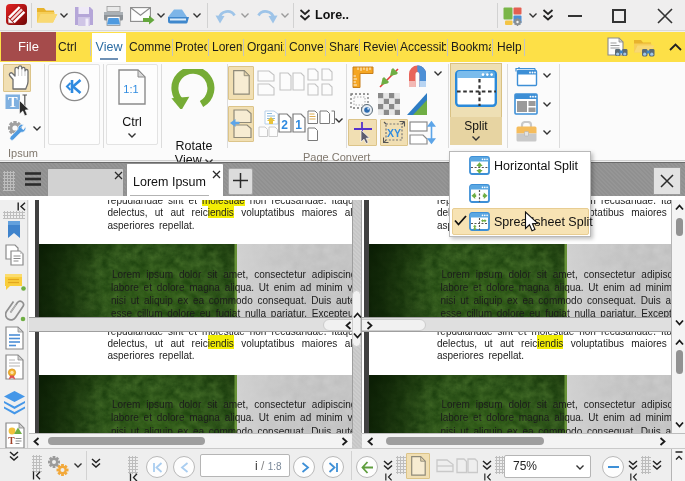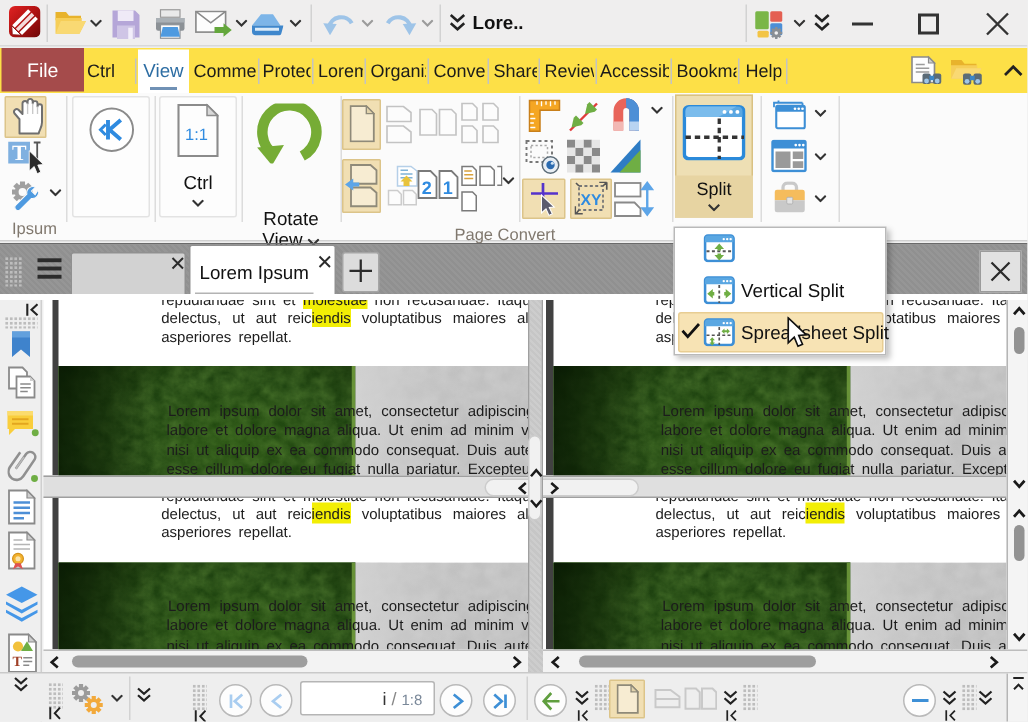--- a/index.html
+++ b/index.html
@@ -888,20 +888,26 @@
     <path d="M12 2 h7 l2.5 2.5 v11 H12 Z" fill="none" stroke="#c9c9c9" stroke-width="1.3"></path>
   </svg>
   <svg class="abs" style="left:482px; top:11px;" width="10" height="11" viewBox="0 0 10 11">
     <path d="M1 1 L5 4.5 L9 1" fill="none" stroke="#222" stroke-width="1.5"></path>
     <path d="M1 5.5 L5 9 L9 5.5" fill="none" stroke="#222" stroke-width="1.5"></path>
   </svg>
   <svg class="abs" style="left:483px; top:24px;" width="9" height="8" viewBox="0 0 9 9">
       <path d="M1.5 0.5 v8 M8 0.8 L4.5 4.5 L8 8.2" stroke="#222" stroke-width="1.3" fill="none"></path>
     </svg>
   <div class="abs grip" style="left:495px; top:7px;"></div>
+  <div class="abs" style="left:504px; top:6px; width:87px; height:23px; background:#fff; border:1px solid #b5b5b5; border-radius:2px;">
+    <div class="abs" style="left:8px; top:3px; font-size:12px; color:#222;">75%</div>
+    <svg class="abs caret" style="left:71px; top:9px;" viewBox="0 0 8 5">
+        <path d="M0.5 0.5 L4 4 L7.5 0.5" fill="none" stroke="#333" stroke-width="1.4"></path>
+      </svg>
+  </div>
   <div class="circbtn" style="left:602px; top:7px;"></div>
   <div class="abs" style="left:608px; top:16.5px; width:11px; height:2px; background:#3d8fd6;"></div>
   <svg class="abs" style="left:628px; top:11px;" width="10" height="11" viewBox="0 0 10 11">
     <path d="M1 1 L5 4.5 L9 1" fill="none" stroke="#222" stroke-width="1.5"></path>
     <path d="M1 5.5 L5 9 L9 5.5" fill="none" stroke="#222" stroke-width="1.5"></path>
   </svg>
   <svg class="abs" style="left:629px; top:24px;" width="9" height="8" viewBox="0 0 9 9">
       <path d="M1.5 0.5 v8 M8 0.8 L4.5 4.5 L8 8.2" stroke="#222" stroke-width="1.3" fill="none"></path>
     </svg>
   <div class="abs grip" style="left:641px; top:7px;"></div>
@@ -925,33 +931,33 @@
     <path d="M1 5.5 h19 V3 a2 2 0 0 0 -2 -2 H3 a2 2 0 0 0 -2 2 Z" fill="#5aa7e2"></path>
     <g fill="#fff">
         <circle cx="13.5" cy="3.4" r="0.8"></circle>
         <circle cx="15.8" cy="3.4" r="0.8"></circle>
         <circle cx="18.1" cy="3.4" r="0.8"></circle>
       </g>
     <path d="M2 11.5 h17" stroke="#555" stroke-width="1.2" stroke-dasharray="2 1.6"></path>
     <path d="M10.5 6.3 l-3.2 3.7 h2 v1 h2.4 v-1 h2 Z" fill="#6fae44"></path>
     <path d="M10.5 17.7 l-3.2 -3.7 h2 v-1 h2.4 v1 h2 Z" fill="#6fae44"></path>
   </svg>
+  <div class="mitem" style="top:1px; left:44px;">Horizontal Split</div>
   <svg class="abs" style="left:19px; top:32px;" width="21" height="19" viewBox="0 0 21 19">
     <rect x="1" y="1" width="19" height="17" rx="2" fill="#fff" stroke="#3d8fd6" stroke-width="1.8"></rect>
     <path d="M1 5.5 h19 V3 a2 2 0 0 0 -2 -2 H3 a2 2 0 0 0 -2 2 Z" fill="#5aa7e2"></path>
     <g fill="#fff">
         <circle cx="13.5" cy="3.4" r="0.8"></circle>
         <circle cx="15.8" cy="3.4" r="0.8"></circle>
         <circle cx="18.1" cy="3.4" r="0.8"></circle>
       </g>
     <path d="M10.5 6 v12" stroke="#555" stroke-width="1.2" stroke-dasharray="2 1.6"></path>
     <path d="M2.5 11.8 l3.7 -3.2 v2 h1 v2.4 h-1 v2 Z" fill="#6fae44"></path>
     <path d="M18.5 11.8 l-3.7 -3.2 v2 h-1 v2.4 h1 v2 Z" fill="#6fae44"></path>
   </svg>
-  <div class="mitem" style="top:29px; left:44px;">Vertical Split</div>
   <svg class="abs" style="left:19px; top:60px;" width="21" height="19" viewBox="0 0 21 19">
     <rect x="1" y="1" width="19" height="17" rx="2" fill="#fff" stroke="#3d8fd6" stroke-width="1.8"></rect>
     <path d="M1 5.5 h19 V3 a2 2 0 0 0 -2 -2 H3 a2 2 0 0 0 -2 2 Z" fill="#5aa7e2"></path>
     <g fill="#fff">
         <circle cx="13.5" cy="3.4" r="0.8"></circle>
         <circle cx="15.8" cy="3.4" r="0.8"></circle>
         <circle cx="18.1" cy="3.4" r="0.8"></circle>
       </g>
     <path d="M10.5 6 v12 M2 11.5 h17" stroke="#555" stroke-width="1.1" stroke-dasharray="2 1.5"></path>
     <path d="M12 8.8 l2 -1.8 v1.1 h1.6 v-1.1 l2 1.8 l-2 1.8 v-1.1 h-1.6 v1.1 Z" fill="#6fae44"></path>

